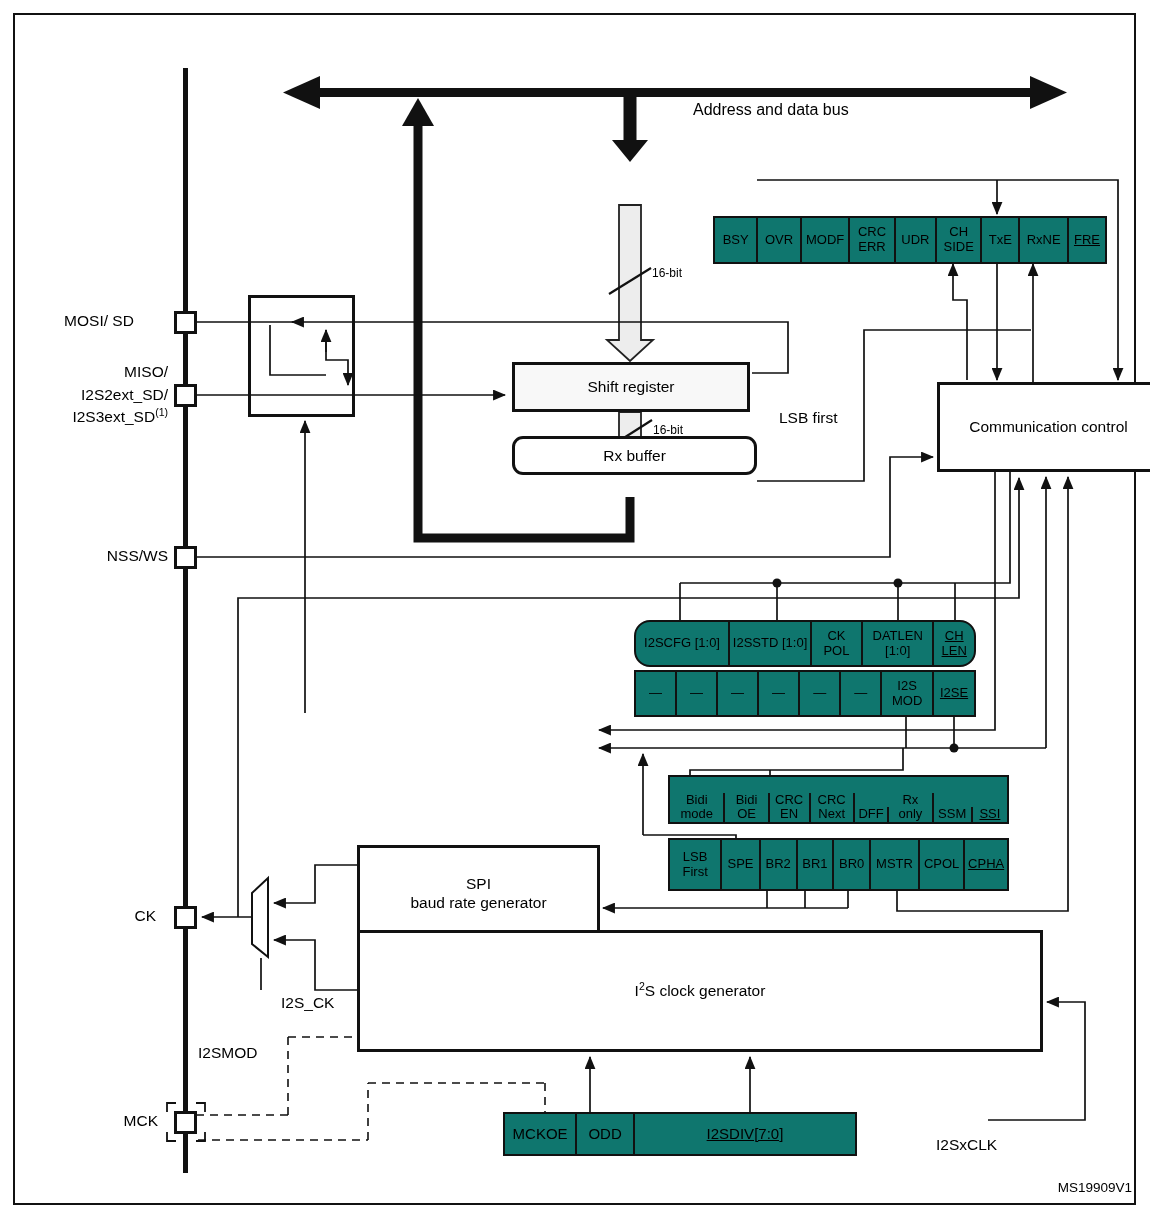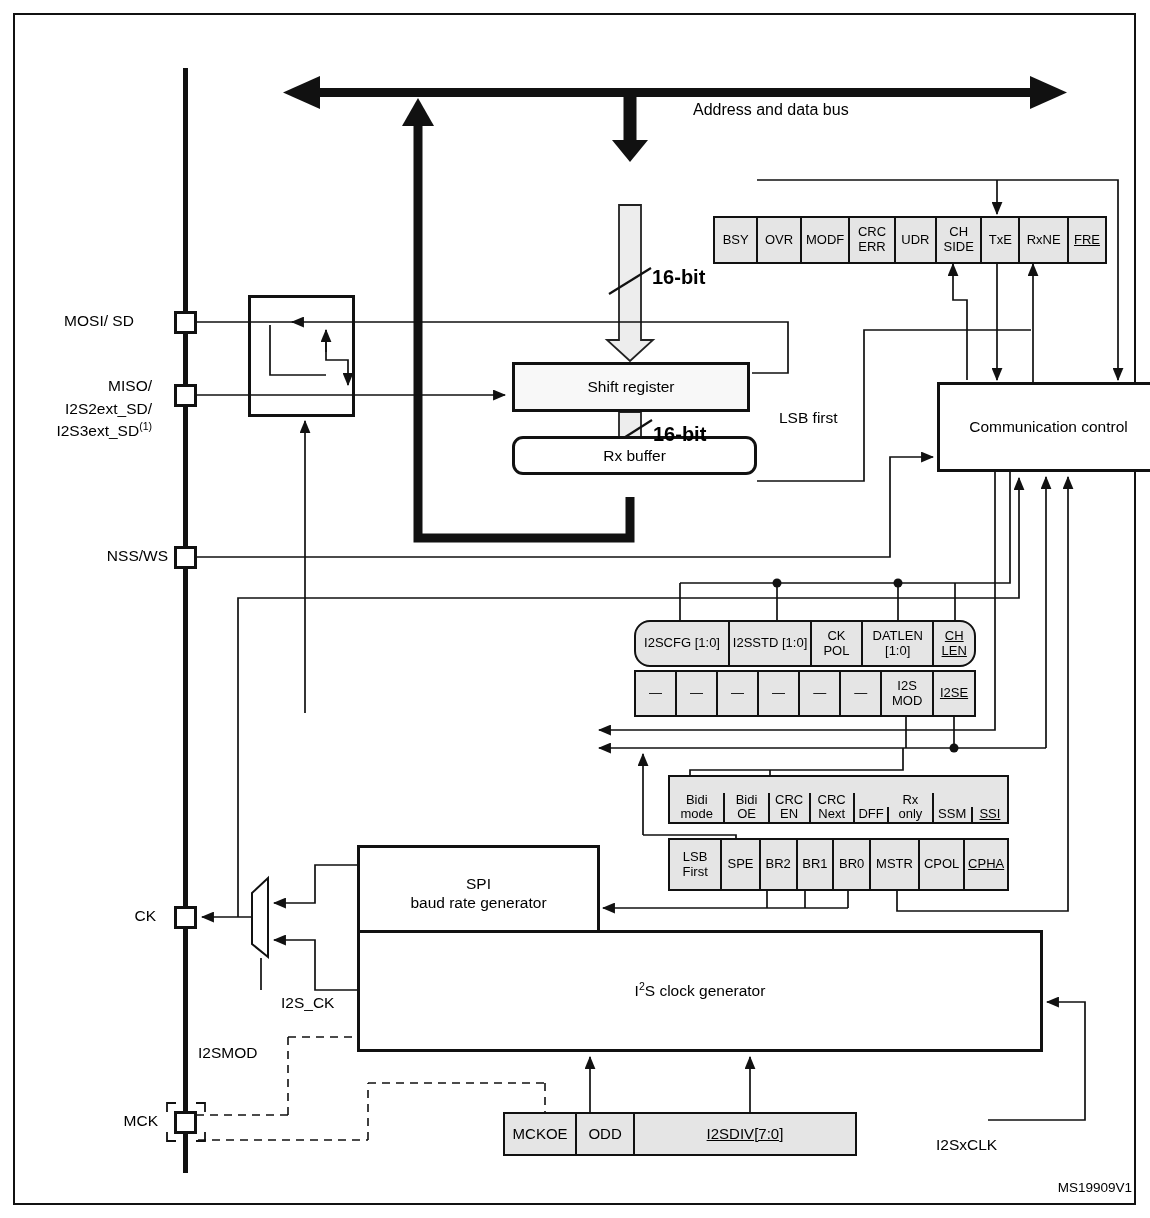--- a/index.html
+++ b/index.html
@@ -4,26 +4,26 @@
 <style>
   html,body{margin:0;padding:0;background:#fff;}
   #stage{position:relative;width:1150px;height:1218px;background:#fff;
          font-family:"Liberation Sans",sans-serif;color:#000;overflow:hidden;}
   #frame{position:absolute;left:13px;top:13px;width:1119px;height:1188px;
          border:2px solid #111;z-index:0;}
   #wires{position:absolute;left:0;top:0;z-index:1;}
   .box{position:absolute;border:3px solid #111;background:#fff;display:flex;
        flex-direction:column;align-items:center;justify-content:center;
        text-align:center;font-size:15.5px;line-height:1.25;z-index:2;}
-  .reg{position:absolute;display:flex;border:2.5px solid #111;background:#e5e5e5;z-index:2;}
+  .reg{position:absolute;display:flex;border:2.5px solid #111;background:#0f766e;z-index:2;}
   .cell{border-right:2px solid #111;display:flex;align-items:center;justify-content:center;
         text-align:center;font-size:13px;line-height:1.12;padding:0 1px;flex-basis:0;}
   .cell:last-child{border-right:none;text-decoration:underline;}
   .lbl{position:absolute;font-size:15.5px;z-index:3;white-space:nowrap;}
-  .small{font-size:20px;font-weight:bold;}
+  .small{font-size:12px;}
   .pin{position:absolute;width:17px;height:17px;border:3px solid #111;background:#fff;z-index:3;}
   .sup{font-size:0.68em;vertical-align:super;line-height:0;}
   .rt{text-align:right;}
 </style>
 </head>
 <body>
 
 <div id="stage">
   <div id="frame"></div>
 
@@ -216,21 +216,21 @@
   <div class="pin" style="left:174px;top:311px;"></div>
   <div class="pin" style="left:174px;top:384px;"></div>
   <div class="pin" style="left:174px;top:546px;"></div>
   <div class="pin" style="left:174px;top:906px;"></div>
   <div class="pin" style="left:174px;top:1111px;"></div>
 
   <div class="lbl" style="left:693px;top:101px;font-size:16px;">Address and data bus</div>
 
   <div class="lbl rt" style="left:30px;top:312px;width:138px;text-align:center;">MOSI/ SD</div>
 
-  <div class="lbl rt" style="left:4px;top:361px;width:148px;line-height:1.46;margin-top:14px;">
+  <div class="lbl rt" style="left:20px;top:361px;width:148px;line-height:1.46;">
     <div>MISO/</div>
     <div>I2S2ext_SD/</div>
     <div><span>I2S3ext_SD</span><span class="sup">(1)</span></div>
   </div>
 
   <div class="lbl rt" style="left:30px;top:547px;width:138px;">NSS/WS</div>
 
   <div class="lbl rt" style="left:30px;top:907px;width:126px;">CK</div>
 
   <div class="lbl rt" style="left:30px;top:1112px;width:128px;">MCK</div>

